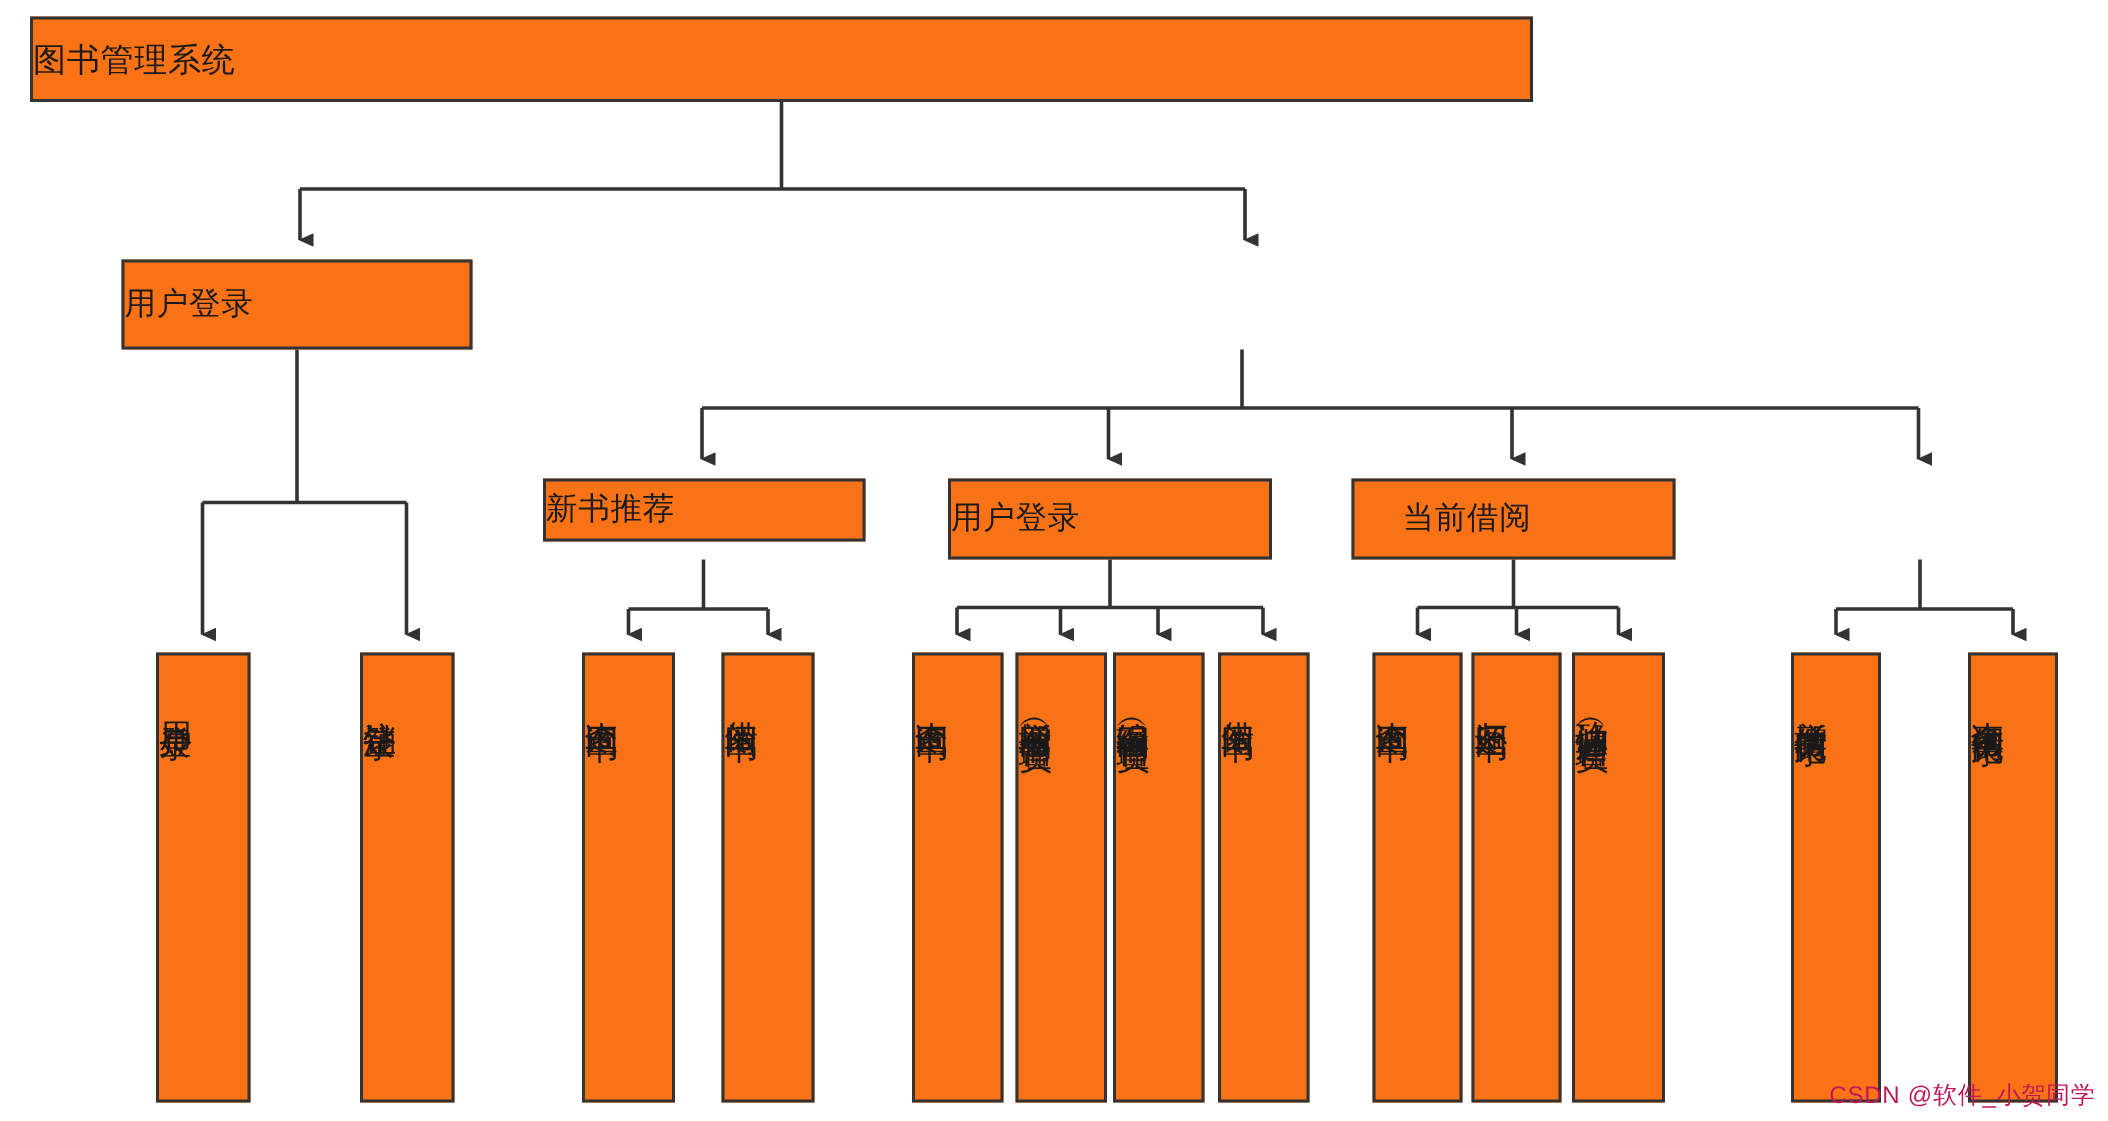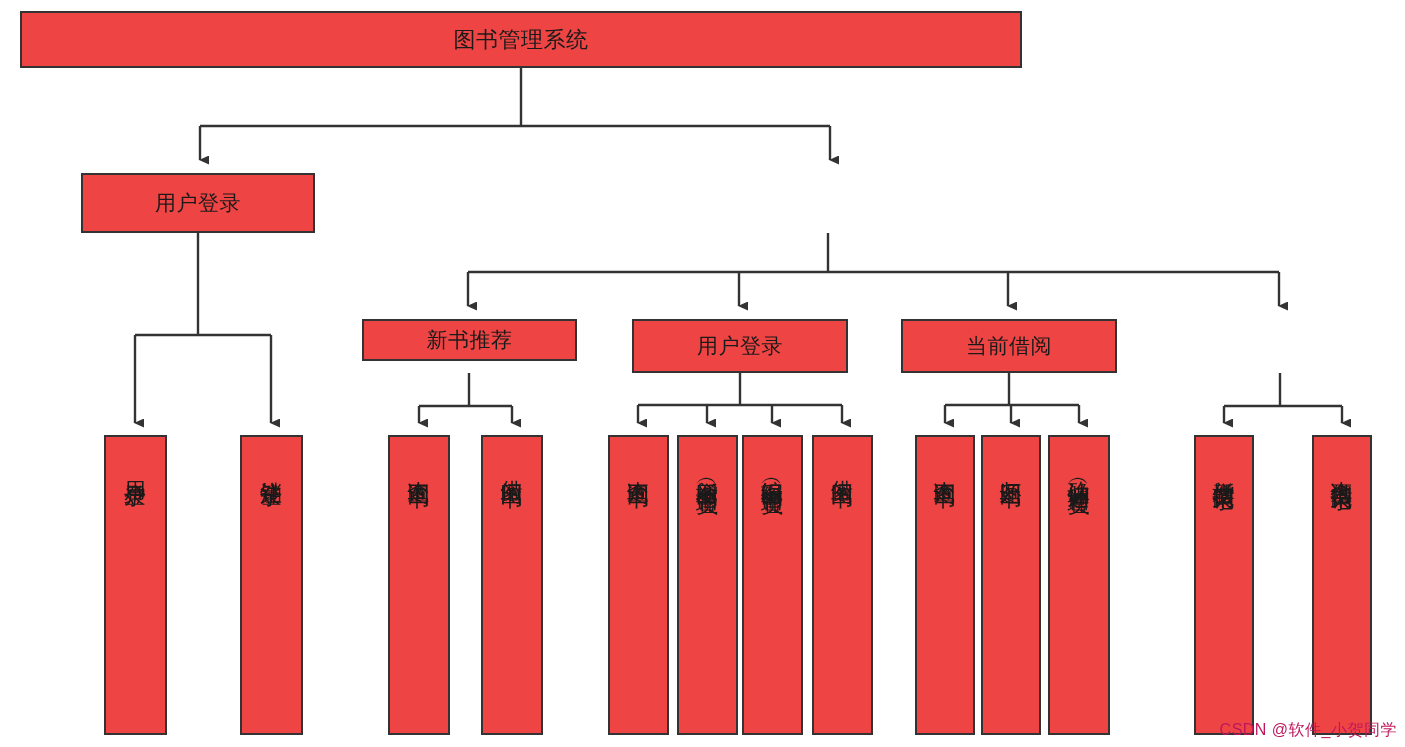--- a/index.html
+++ b/index.html
@@ -22,25 +22,24 @@
     position: absolute;
     left: 0;
     top: 0;
     width: 1405px;
     height: 747px;
     pointer-events: none;
   }
   .node {
     position: absolute;
     box-sizing: border-box;
-    background: #ef4444;
+    background: #f97316;
     border: 2px solid #333333;
     display: flex;
     align-items: center;
-    justify-content: center;
     color: #1a1a1a;
     z-index: 2;
   }
   .node .label {
     display: block;
     text-align: center;
     line-height: 1.18;
     white-space: nowrap;
   }
   
@@ -140,21 +139,21 @@
 
 
   <div class="node node-h" style="left:362px; top:319px; width:215px; height:42px;">
     <span class="label">新书推荐</span>
   </div>
 
   <div class="node node-h" style="left:632px; top:319px; width:216px; height:54px;">
     <span class="label">用户登录</span>
   </div>
 
-  <div class="node node-h" style="left:901px; top:319px; width:216px; height:54px;">
+  <div class="node node-h" style="left:901px; top:319px; width:216px; height:54px;padding-left:32px;">
     <span class="label">当前借阅</span>
   </div>
 
 
   <div class="node node-v" style="left:104px; top:435px; width:63px; height:300px;">
     <span class="label">用户登录</span>
   </div>
 
   <div class="node node-v" style="left:240px; top:435px; width:63px; height:300px;">
     <span class="label">注销登录</span>

